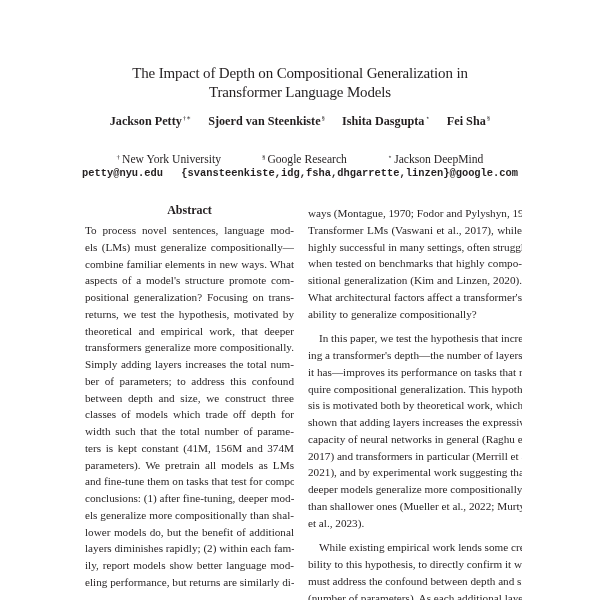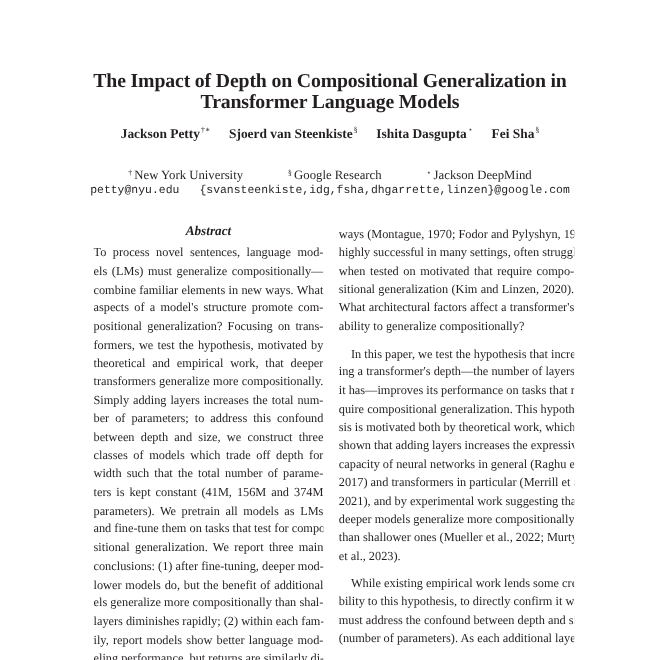--- a/index.html
+++ b/index.html
@@ -1,34 +1,34 @@
 <!DOCTYPE html>
 <html><head>
 <meta charset="utf-8">
 <style>
   html, body { margin:0; padding:0; background:#ffffff; }
   body { width:600px; height:600px; overflow:hidden; position:relative;
          font-family:"Liberation Serif", "DejaVu Serif", serif; color:#231f20; }
   .page { position:absolute; left:0; top:0; width:600px; height:600px; }
   .title { position:absolute; left:60px; width:480px; top:64px; text-align:center;
-           font-weight:bold; font-size:18px; line-height:19px; letter-spacing:-0.15px; }
+           font-weight:normal; font-size:15px; line-height:19px; letter-spacing:-0.15px; }
   .authors { position:absolute; left:60px; width:480px; top:110px; text-align:center;
              font-weight:bold; font-size:12.2px; line-height:17px; }
   .authors .a { margin:0 7px; white-space:nowrap; }
   .authors sup { font-weight:normal; font-size:7px; vertical-align:5px; margin-left:1px; }
   .affils { position:absolute; left:60px; width:480px; top:150px; text-align:center;
             font-size:11.6px; line-height:15px; }
   .affils .af { margin:0 19px; white-space:nowrap; }
   .affils sup { font-size:7px; vertical-align:4px; margin-right:2px; }
   .emails { position:absolute; left:40px; width:520px; top:166px; text-align:center;
             font-family:"Liberation Mono", "DejaVu Sans Mono", monospace; font-size:10.4px;
-            line-height:14px; white-space:nowrap; }
+            line-height:14px; white-space:nowrap;font-weight:bold; }
   .emails span { margin:0 6px; }
   .abs-heading { position:absolute; left:85px; width:209px; top:203px; text-align:center;
-                 font-weight:bold; font-size:12px; line-height:14px;font-style:italic; }
+                 font-weight:bold; font-size:12px; line-height:14px; }
   .col { position:absolute; font-size:11.2px; line-height:16.75px; text-align:justify; }
   .col .line { display:block; height:16.75px; white-space:nowrap; text-align:justify;
                text-align-last:justify; overflow:hidden; }
   .col .line.last { text-align-last:left; }
   .col-left { left:85px; width:209px; top:222px; }
   .col-right { left:308px; width:214px; top:205px; }
   .gap { display:block; height:8px; }
   .indent { padding-left:11px; }
 </style>
 </head>
@@ -62,45 +62,45 @@
   </div>
 
   <div class="abs-heading">Abstract</div>
 
   <div class="col col-left" id="abstract-col">
       <span class="line">To process novel sentences, language mod-</span>
       <span class="line">els (LMs) must generalize compositionally—</span>
       <span class="line">combine familiar elements in new ways. What</span>
       <span class="line">aspects of a model's structure promote com-</span>
       <span class="line">positional generalization? Focusing on trans-</span>
-      <span class="line">formers, we test the hypothesis, motivated by</span>
+      <span class="line">returns, we test the hypothesis, motivated by</span>
       <span class="line">theoretical and empirical work, that deeper</span>
       <span class="line">transformers generalize more compositionally.</span>
       <span class="line">Simply adding layers increases the total num-</span>
       <span class="line">ber of parameters; to address this confound</span>
       <span class="line">between depth and size, we construct three</span>
       <span class="line">classes of models which trade off depth for</span>
       <span class="line">width such that the total number of parame-</span>
       <span class="line">ters is kept constant (41M, 156M and 374M</span>
       <span class="line">parameters). We pretrain all models as LMs</span>
       <span class="line">and fine-tune them on tasks that test for compo-</span>
-      <span class="line">sitional generalization. We report three main</span>
       <span class="line">conclusions: (1) after fine-tuning, deeper mod-</span>
+      <span class="line">els generalize more compositionally than shal-</span>
       <span class="line">lower models do, but the benefit of additional</span>
-      <span class="line">els generalize more compositionally than shal-</span>
       <span class="line">layers diminishes rapidly; (2) within each fam-</span>
       <span class="line">ily, report models show better language mod-</span>
       <span class="line">eling performance, but returns are similarly di-</span>
     </div>
 
   <div class="col col-right" id="intro-col">
       <div>
         <span class="line">ways (Montague, 1970; Fodor and Pylyshyn, 1988).</span>
+        <span class="line">Transformer LMs (Vaswani et al., 2017), while</span>
         <span class="line">highly successful in many settings, often struggle</span>
-        <span class="line">when tested on motivated that require compo-</span>
+        <span class="line">when tested on benchmarks that highly compo-</span>
         <span class="line">sitional generalization (Kim and Linzen, 2020).</span>
         <span class="line">What architectural factors affect a transformer's</span>
         <span class="line last">ability to generalize compositionally?</span>
       </div>
       <span class="gap"></span>
       <div>
         <span class="line indent">In this paper, we test the hypothesis that increas-</span>
         <span class="line">ing a transformer's depth—the number of layers</span>
         <span class="line">it has—improves its performance on tasks that re-</span>
         <span class="line">quire compositional generalization. This hypothe-</span>

